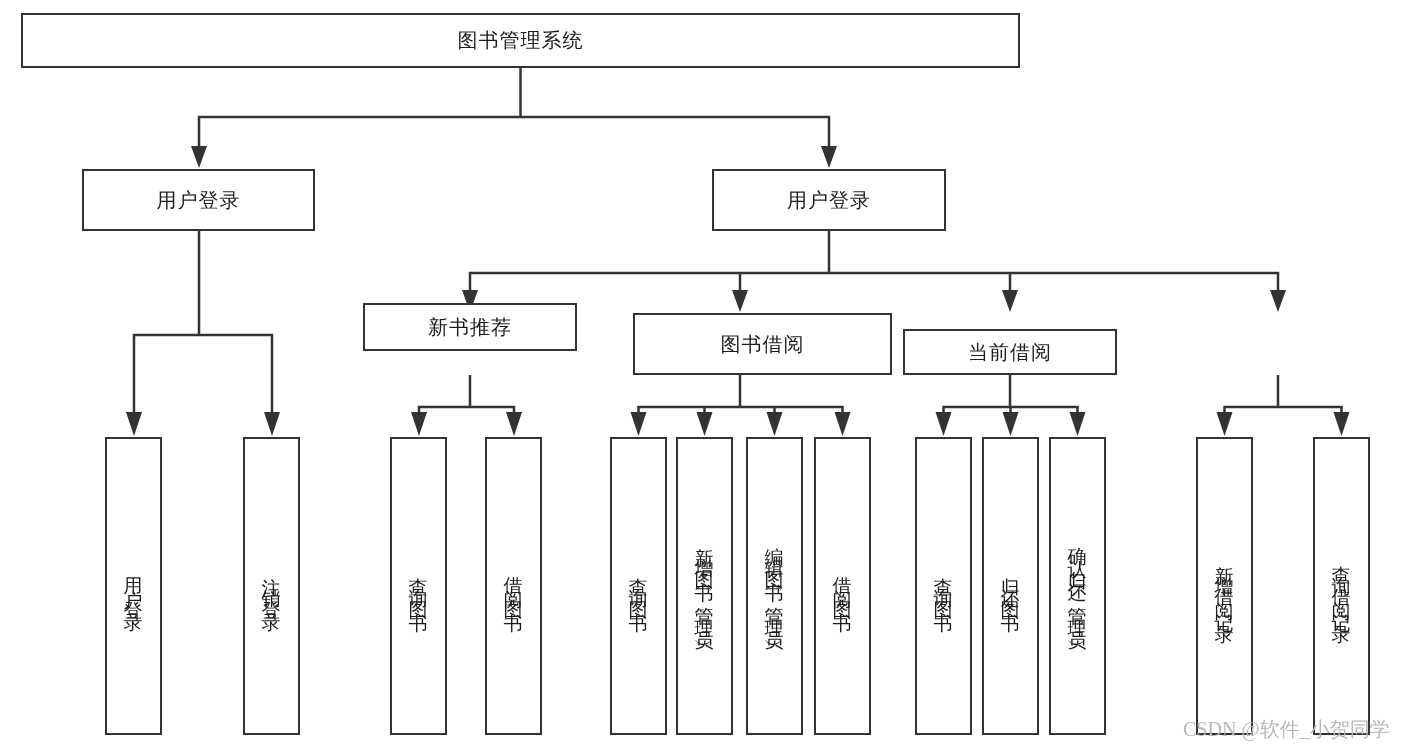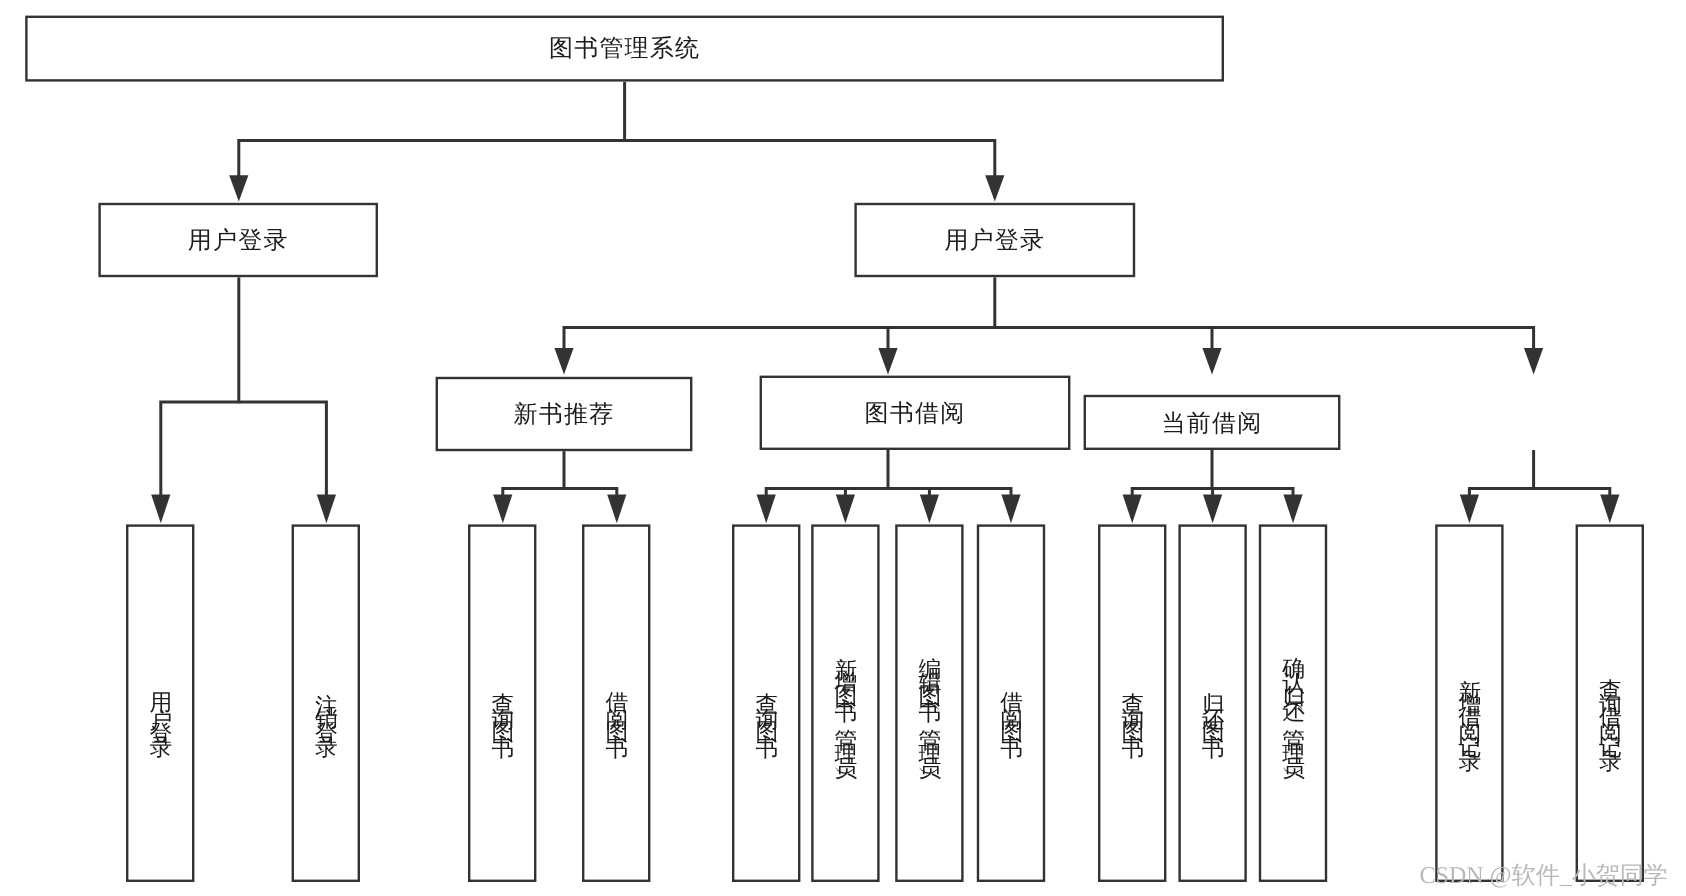--- a/index.html
+++ b/index.html
@@ -95,21 +95,21 @@
     <span class="lbl-h">图书管理系统</span>
   </div>
 
   <div class="node" style="left:82px;top:169px;width:233px;height:62px">
     <span class="lbl-h">用户登录</span>
   </div>
   <div class="node" style="left:712px;top:169px;width:234px;height:62px">
     <span class="lbl-h">用户登录</span>
   </div>
 
-  <div class="node" style="left:363px;top:314px;width:214px;height:62px">
+  <div class="node" style="left:363px;top:303px;width:214px;height:48px">
     <span class="lbl-h">新书推荐</span>
   </div>
   <div class="node" style="left:633px;top:313px;width:259px;height:62px">
     <span class="lbl-h">图书借阅</span>
   </div>
   <div class="node" style="left:903px;top:329px;width:214px;height:46px">
     <span class="lbl-h">当前借阅</span>
   </div>
 
   <div class="node" style="left:105px;top:437px;width:57px;height:298px">

